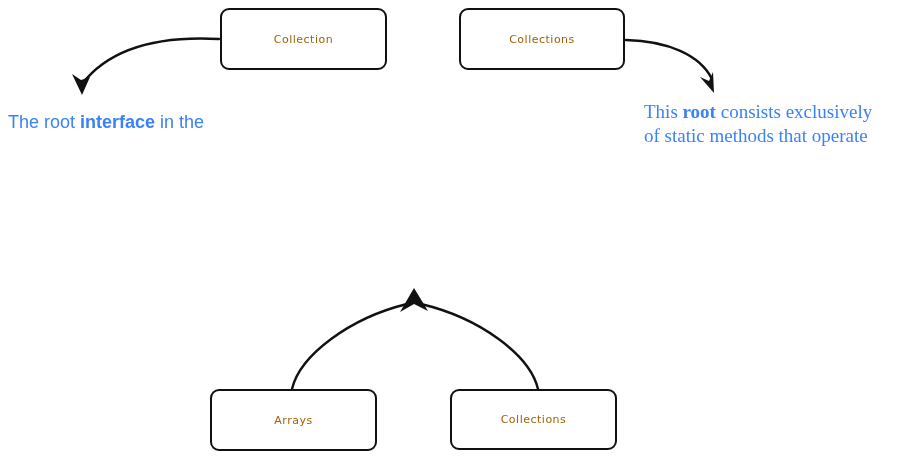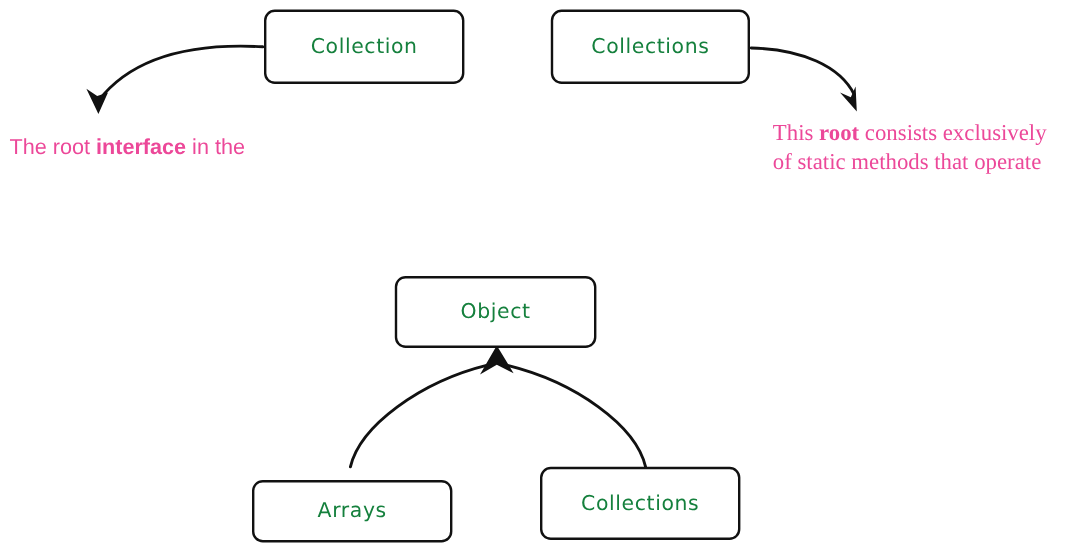--- a/index.html
+++ b/index.html
@@ -28,34 +28,34 @@
     box-sizing: border-box;
     background: #ffffff;
     border: 2.5px solid #111111;
     border-radius: 9px;
     display: flex;
     align-items: center;
     justify-content: center;
   }
   .node .label {
     font-family: "DejaVu Sans", "Liberation Sans", sans-serif;
-    font-size: 17px;
-    color: #15803d;
+    font-size: 11px;
+    color: #a16207;
     letter-spacing: 0.5px;
     white-space: nowrap;
   }
   .box-collection        { left: 220px; top: 8px;   width: 167px; height: 62px; }
   .box-collections-top   { left: 459px; top: 8px;   width: 166px; height: 62px; }
   .box-object            { left: 329px; top: 230px; width: 168px; height: 60px; }
-  .box-arrays            { left: 210px; top: 400px; width: 167px; height: 52px; align-items: center; }
+  .box-arrays            { left: 210px; top: 389px; width: 167px; height: 62px; align-items: center; }
   .box-collections-bottom{ left: 450px; top: 389px; width: 167px; height: 61px; }
 
   .note {
     position: absolute;
-    color: #ec4899;
+    color: #3b82f6;
   }
   .note-left {
     left: 8px;
     top: 111px;
     width: 225px;
     font-family: "Liberation Sans", sans-serif;
     font-size: 18px;
     line-height: 22px;
   }
   .note-right {
@@ -92,23 +92,20 @@
   </svg>
 
   <div class="node box-collection">
     <span class="label">Collection</span>
   </div>
 
   <div class="node box-collections-top">
     <span class="label">Collections</span>
   </div>
 
-  <div class="node box-object">
-    <span class="label">Object</span>
-  </div>
 
   <div class="node box-arrays">
     <span class="label">Arrays</span>
   </div>
 
   <div class="node box-collections-bottom">
     <span class="label">Collections</span>
   </div>
 
   <div class="note note-left">

